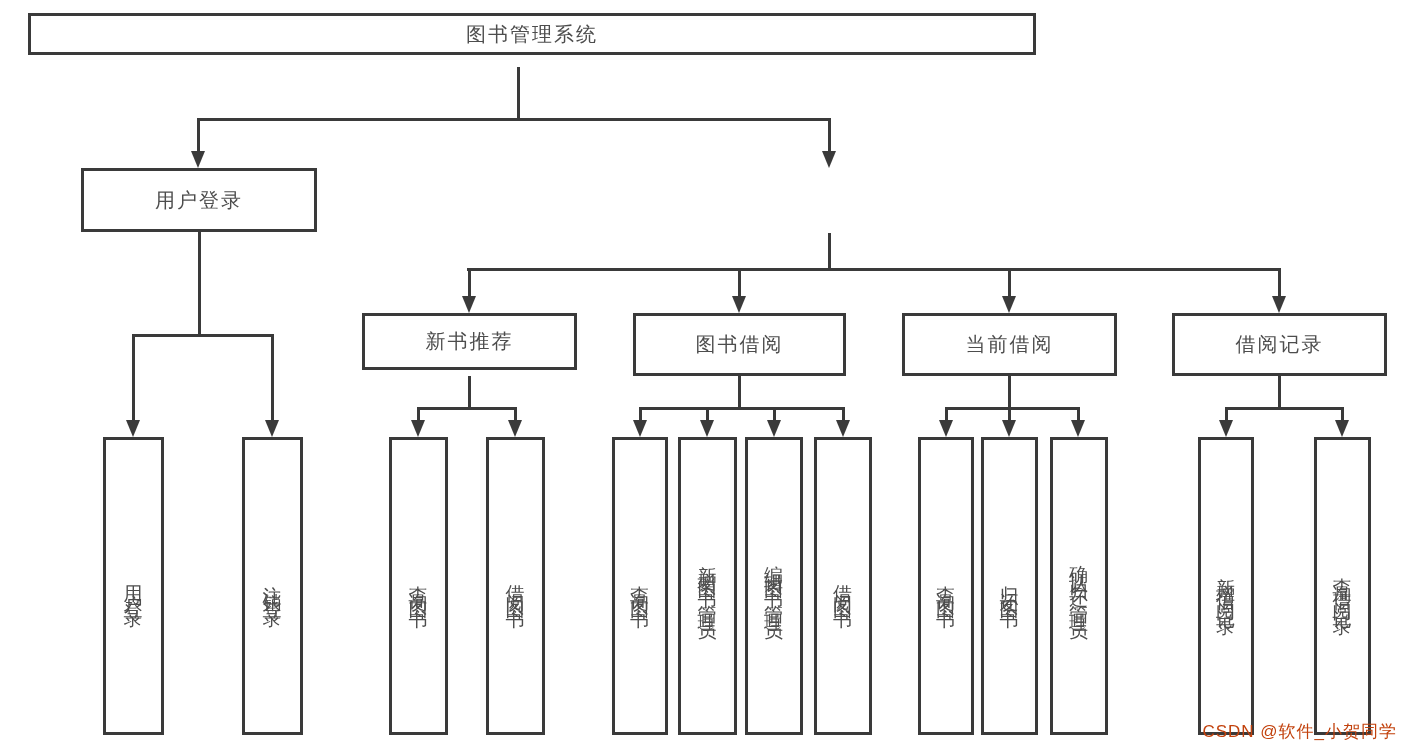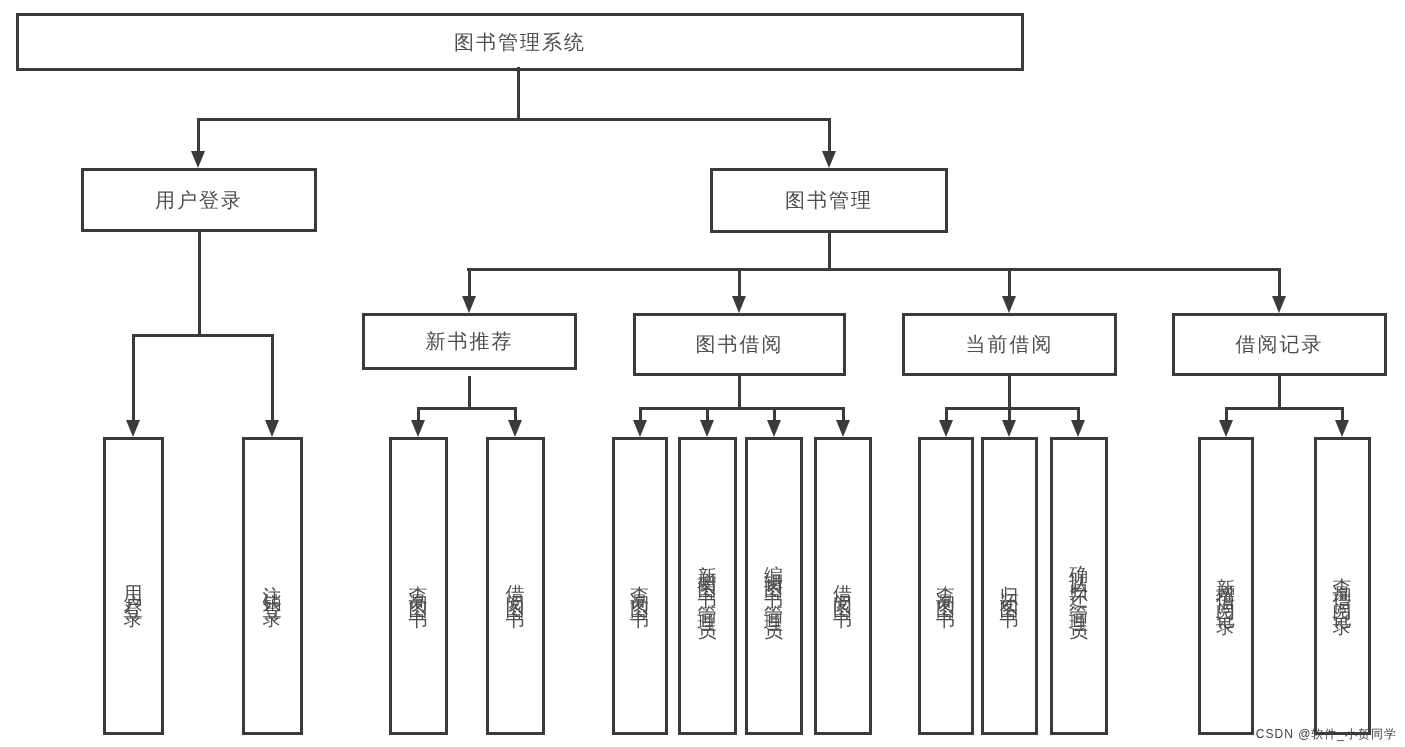--- a/index.html
+++ b/index.html
@@ -20,39 +20,38 @@
   .hline, .vline { position:absolute; background:#3a3a3a; }
   .hline { height:3px; }
   .vline { width:3px; }
   .arrow {
     position:absolute; width:0; height:0;
     border-left:7px solid transparent; border-right:7px solid transparent;
     border-top:17px solid #3a3a3a;
   }
   .watermark {
     position:absolute; right:8px; bottom:4px;
-    color:#404040; font-size:12px; letter-spacing:1px; white-space:nowrap;
+    color:#c2410c; font-size:17px; letter-spacing:1px; white-space:nowrap;
   }
 </style>
 </head>
 <body>
 
 <div class="stage">
 
-  <div class="box" style="left:16px; top:13px; width:1008px; height:58px">图书管理系统</div>
+  <div class="box" style="left:28px; top:13px; width:1008px; height:42px">图书管理系统</div>
 
   <div class="vline" style="left:517px; top:67px; height:53px"></div>
   <div class="hline" style="left:197px; top:118px; width:634px"></div>
   <div class="vline" style="left:197px; top:118px; height:35px"></div>
   <div class="arrow" style="left:191px; top:151px"></div>
   <div class="vline" style="left:828px; top:118px; height:35px"></div>
   <div class="arrow" style="left:822px; top:151px"></div>
 
   <div class="box" style="left:81px; top:168px; width:236px; height:64px">用户登录</div>
-  <div class="box" style="left:710px; top:168px; width:238px; height:65px">图书管理</div>
 
   <div class="vline" style="left:198px; top:232px; height:104px"></div>
   <div class="hline" style="left:132px; top:334px; width:142px"></div>
   <div class="vline" style="left:132px; top:334px; height:88px"></div>
   <div class="arrow" style="left:126px; top:420px"></div>
   <div class="vline" style="left:271px; top:334px; height:88px"></div>
   <div class="arrow" style="left:265px; top:420px"></div>
 
   <div class="box vbox" style="left:103px; top:437px; width:61px; height:298px">用户登录</div>
   <div class="box vbox" style="left:242px; top:437px; width:61px; height:298px">注销登录</div>

